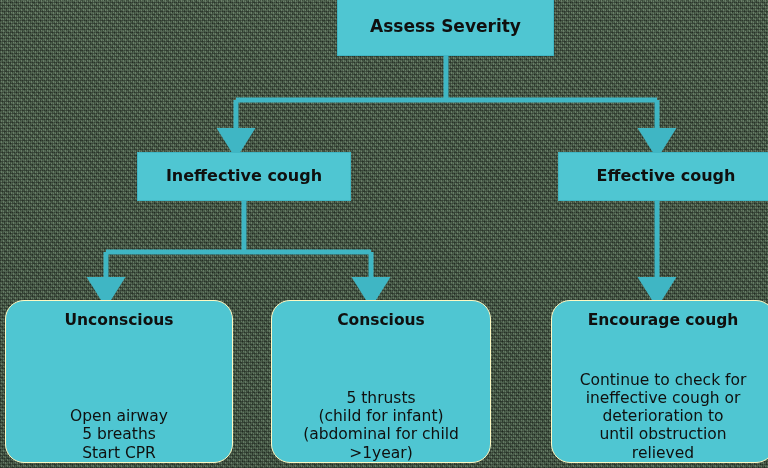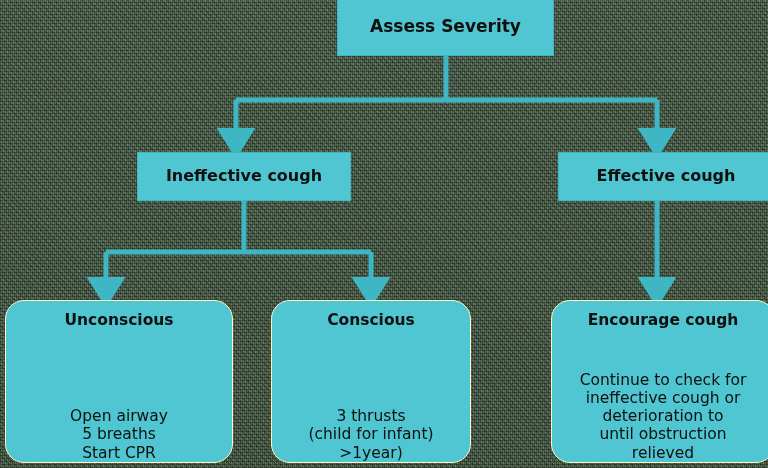--- a/index.html
+++ b/index.html
@@ -96,21 +96,21 @@
     left: 5px;
     top: 300px;
     width: 228px;
     height: 163px;
     padding-top: 10px;
     font-size: 15.5px;
   }
   #node-conscious {
     left: 271px;
     top: 300px;
-    width: 200px;
+    width: 220px;
     height: 163px;
     padding-top: 10px;
     font-size: 15.5px;
   }
   #node-encourage {
     left: 551px;
     top: 300px;
     width: 224px;
     height: 163px;
     padding-top: 10px;
@@ -165,22 +165,23 @@
     <div class="node-body">
         <span class="line">Open airway</span>
         <span class="line">5 breaths</span>
         <span class="line">Start CPR</span>
       </div>
   </div>
 
   <div class="node round" id="node-conscious">
     <div class="node-title">Conscious</div>
     <div class="node-body">
-        <span class="line">3 thrusts</span>
+        <span class="line">5 thrusts</span>
         <span class="line">(child for infant)</span>
+        <span class="line">(abdominal for child</span>
         <span class="line">&gt;1year)</span>
       </div>
   </div>
 
   <div class="node round" id="node-encourage">
     <div class="node-title">Encourage cough</div>
     <div class="node-body">
         <span class="line">Continue to check for</span>
         <span class="line">ineffective cough or</span>
         <span class="line">deterioration to</span>

